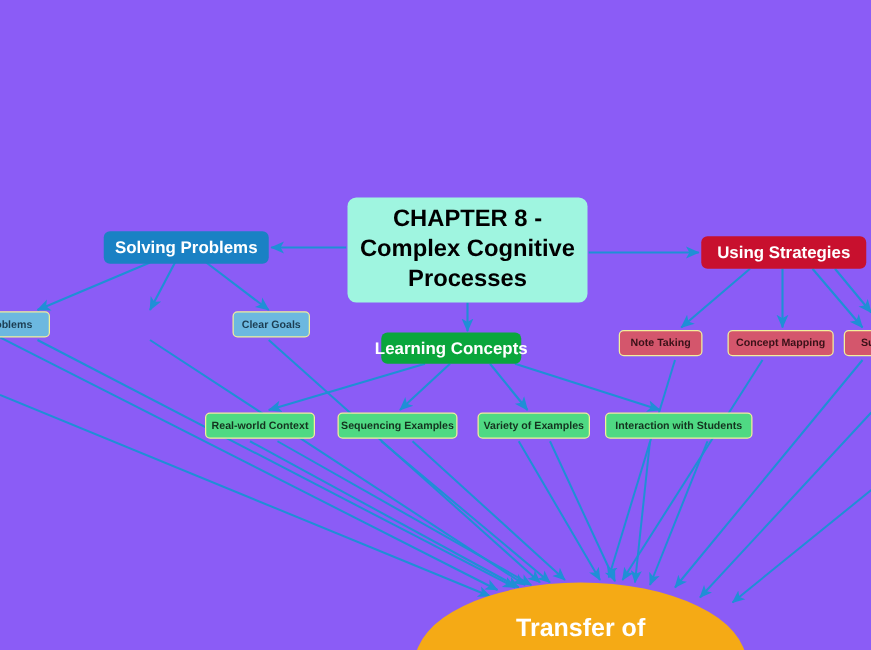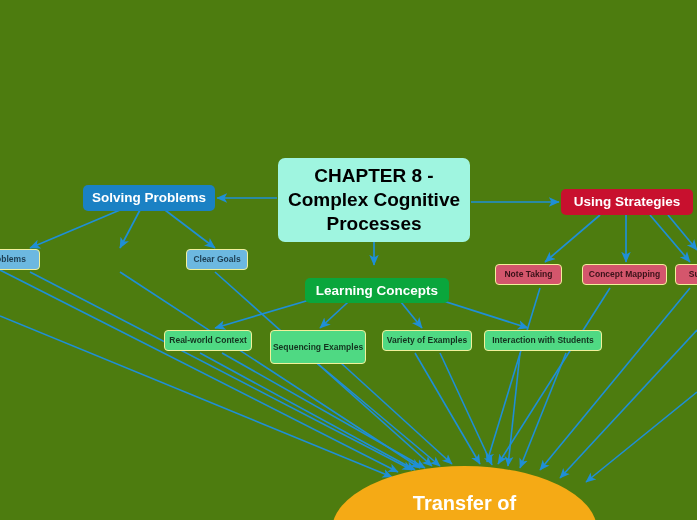--- a/index.html
+++ b/index.html
@@ -10,21 +10,21 @@
   }
   body {
     font-family: "Liberation Sans", sans-serif;
     -webkit-font-smoothing: antialiased;
   }
   #canvas {
     position: relative;
     width: 697px;
     height: 520px;
     overflow: hidden;
-    background: #4d7c0f;
+    background: #8b5cf6;
     text-decoration: underline;
   }
   #edges {
     position: absolute;
     left: 0;
     top: 0;
     width: 697px;
     height: 520px;
     pointer-events: none;
   }
@@ -151,38 +151,38 @@
   </div>
 
   <div class="node node-branch branch-blue" style="left:83px; top:185px; width:132px; height:26px;">
     <span>Solving Problems</span>
   </div>
 
   <div class="node node-branch branch-red" style="left:561px; top:189px; width:132px; height:26px;">
     <span>Using Strategies</span>
   </div>
 
-  <div class="node node-branch branch-green" style="left:305px; top:278px; width:144px; height:25px;">
+  <div class="node node-branch branch-green" style="left:305px; top:266px; width:112px; height:25px;">
     <span>Learning Concepts</span>
   </div>
 
   <div class="node node-leaf leaf-blue" style="left:-18px; top:249px; width:58px; height:21px;">
     <span>oblems</span>
   </div>
 
 
   <div class="node node-leaf leaf-blue" style="left:186px; top:249px; width:62px; height:21px;">
     <span>Clear Goals</span>
   </div>
 
   <div class="node node-leaf leaf-green" style="left:164px; top:330px; width:88px; height:21px;">
     <span>Real-world Context</span>
   </div>
 
-  <div class="node node-leaf leaf-green" style="left:270px; top:330px; width:96px; height:34px;">
+  <div class="node node-leaf leaf-green" style="left:270px; top:330px; width:96px; height:21px;">
     <span>Sequencing Examples</span>
   </div>
 
   <div class="node node-leaf leaf-green" style="left:382px; top:330px; width:90px; height:21px;">
     <span>Variety of Examples</span>
   </div>
 
   <div class="node node-leaf leaf-green" style="left:484px; top:330px; width:118px; height:21px;">
     <span>Interaction with Students</span>
   </div>

